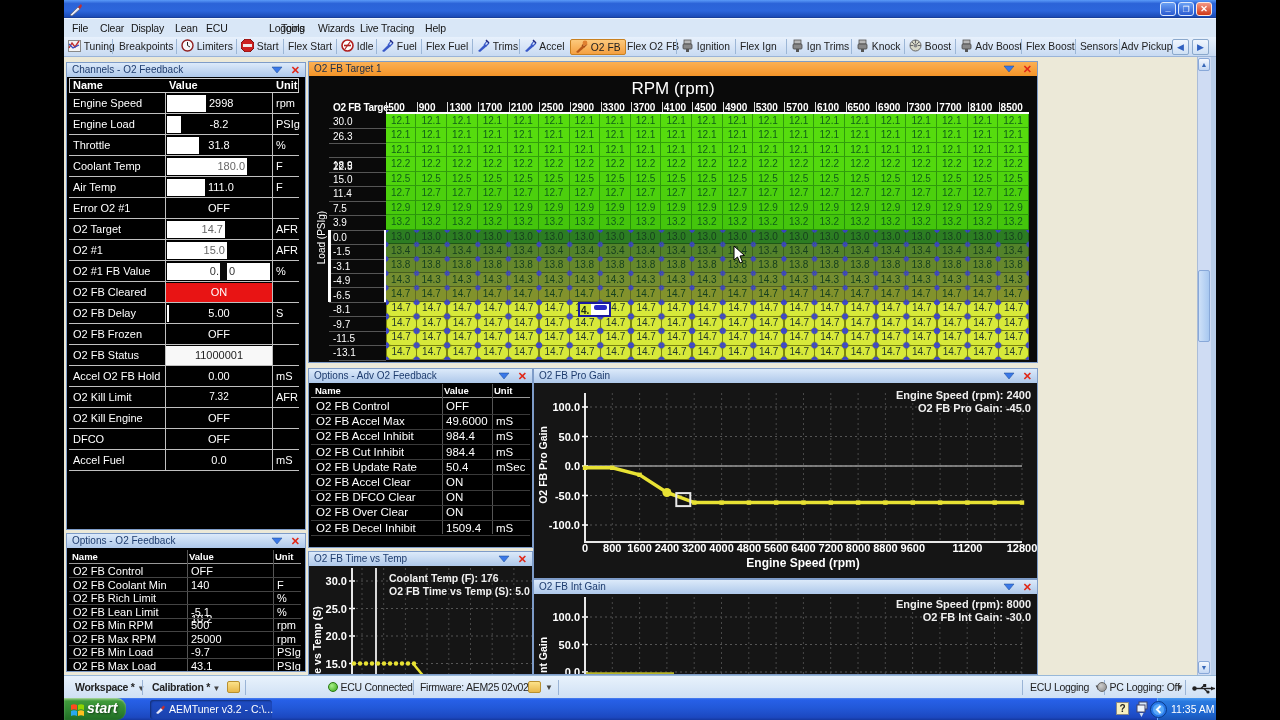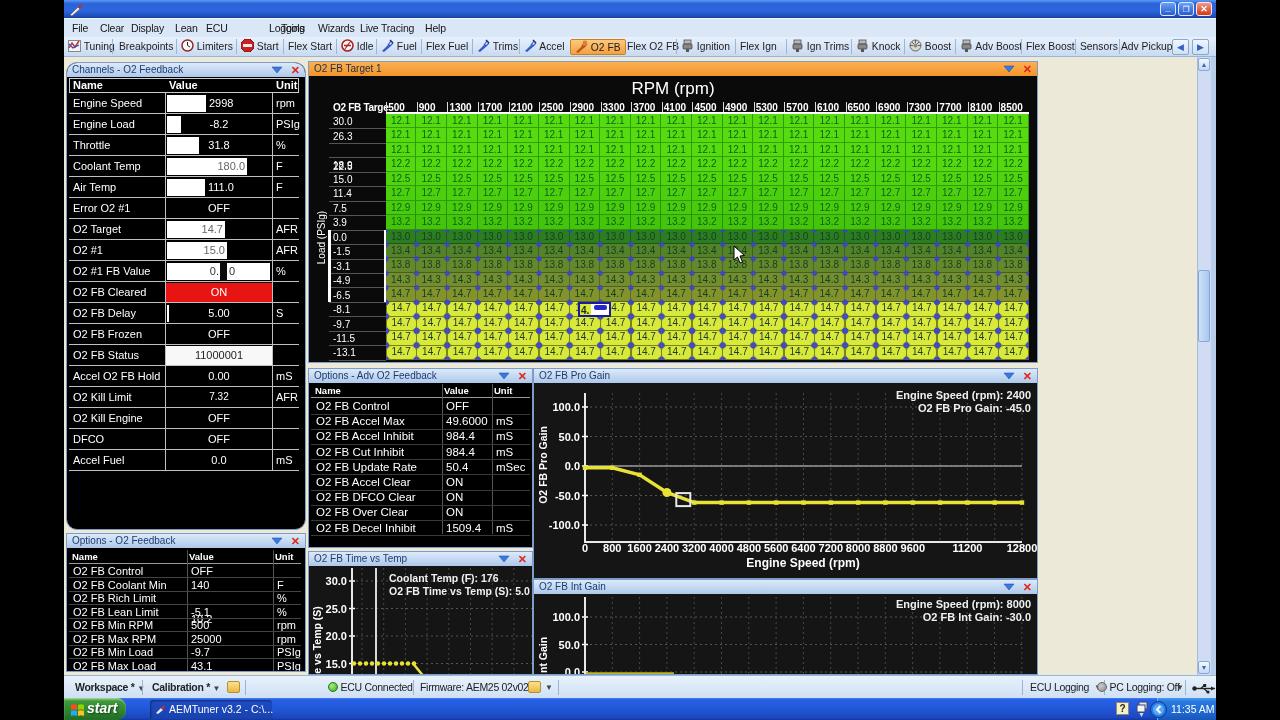--- a/index.html
+++ b/index.html
@@ -130,21 +130,21 @@
       <span class="titem" style="left:1090px;"></span>
     </div>
     <div class="abs" style="left:1172px;top:39px;width:17px;height:16px;background:linear-gradient(180deg,#f0f6fe,#cfe0f4);border:1px solid #8aa8cc;border-radius:2px;color:#3060c0;font-size:9px;text-align:center;line-height:15px;">◀</div>
     <div class="abs" style="left:1192px;top:39px;width:17px;height:16px;background:linear-gradient(180deg,#f0f6fe,#cfe0f4);border:1px solid #8aa8cc;border-radius:2px;color:#3060c0;font-size:9px;text-align:center;line-height:15px;">▶</div>
     <div class="abs" style="left:64px;top:57px;width:1146px;height:618px;background:#ece9d8;"></div>
     <div class="abs" style="left:1210px;top:57px;width:6px;height:618px;background:#b8cde9;"></div>
     <div class="abs" style="left:1197px;top:57px;width:14px;height:618px;background:#cfdcf3;border-left:1px solid #aabcd8;"></div>
     <div class="abs" style="left:1198px;top:58px;width:12px;height:13px;background:linear-gradient(180deg,#f4f8fe,#c4d8f4);border:1px solid #88a8d8;border-radius:2px;color:#3868b8;font-size:7px;text-align:center;line-height:12px;">▲</div>
     <div class="abs" style="left:1198px;top:661px;width:12px;height:13px;background:linear-gradient(180deg,#f4f8fe,#c4d8f4);border:1px solid #88a8d8;border-radius:2px;color:#3868b8;font-size:7px;text-align:center;line-height:12px;">▼</div>
     <div class="abs" style="left:1198px;top:270px;width:12px;height:72px;background:linear-gradient(90deg,#cde0f8,#a8c8f0);border:1px solid #88a8d8;border-radius:2px;"></div>
-    <div class="panel" style="left:66px;top:62px;width:240px;height:468px;border-radius:11px;">
+    <div class="panel" style="left:66px;top:62px;width:240px;height:468px;">
       <div class="ptitle">Channels - O2 Feedback<svg style="position:absolute;right:22px;top:3px;" width="12" height="9">
           <path d="M1 1 L11 1 L6 7 Z" fill="#3a78e8" stroke="#1a4890" stroke-width="0.5"></path>
         </svg><span style="position:absolute;right:5px;top:0px;color:#e02818;font-weight:bold;font-size:11px;">✕</span></div>
       <div class="abs" style="left:2px;top:15px;width:230px;height:15px;border:1px solid #ccc;"></div>
       <div class="abs w" style="left:6px;top:16px;font-size:11px;font-weight:bold;">Name</div>
       <div class="abs w" style="left:102px;top:16px;font-size:11px;font-weight:bold;">Value</div>
       <div class="abs w" style="left:209px;top:16px;font-size:11px;font-weight:bold;">Unit</div>
       <div class="abs" style="left:2px;top:30px;width:230px;height:21px;border-bottom:1px solid #c0c0c0;"></div>
       <div class="abs" style="left:98px;top:30px;width:1px;height:21px;background:#c0c0c0;"></div>
       <div class="abs" style="left:205px;top:30px;width:1px;height:21px;background:#c0c0c0;"></div>

